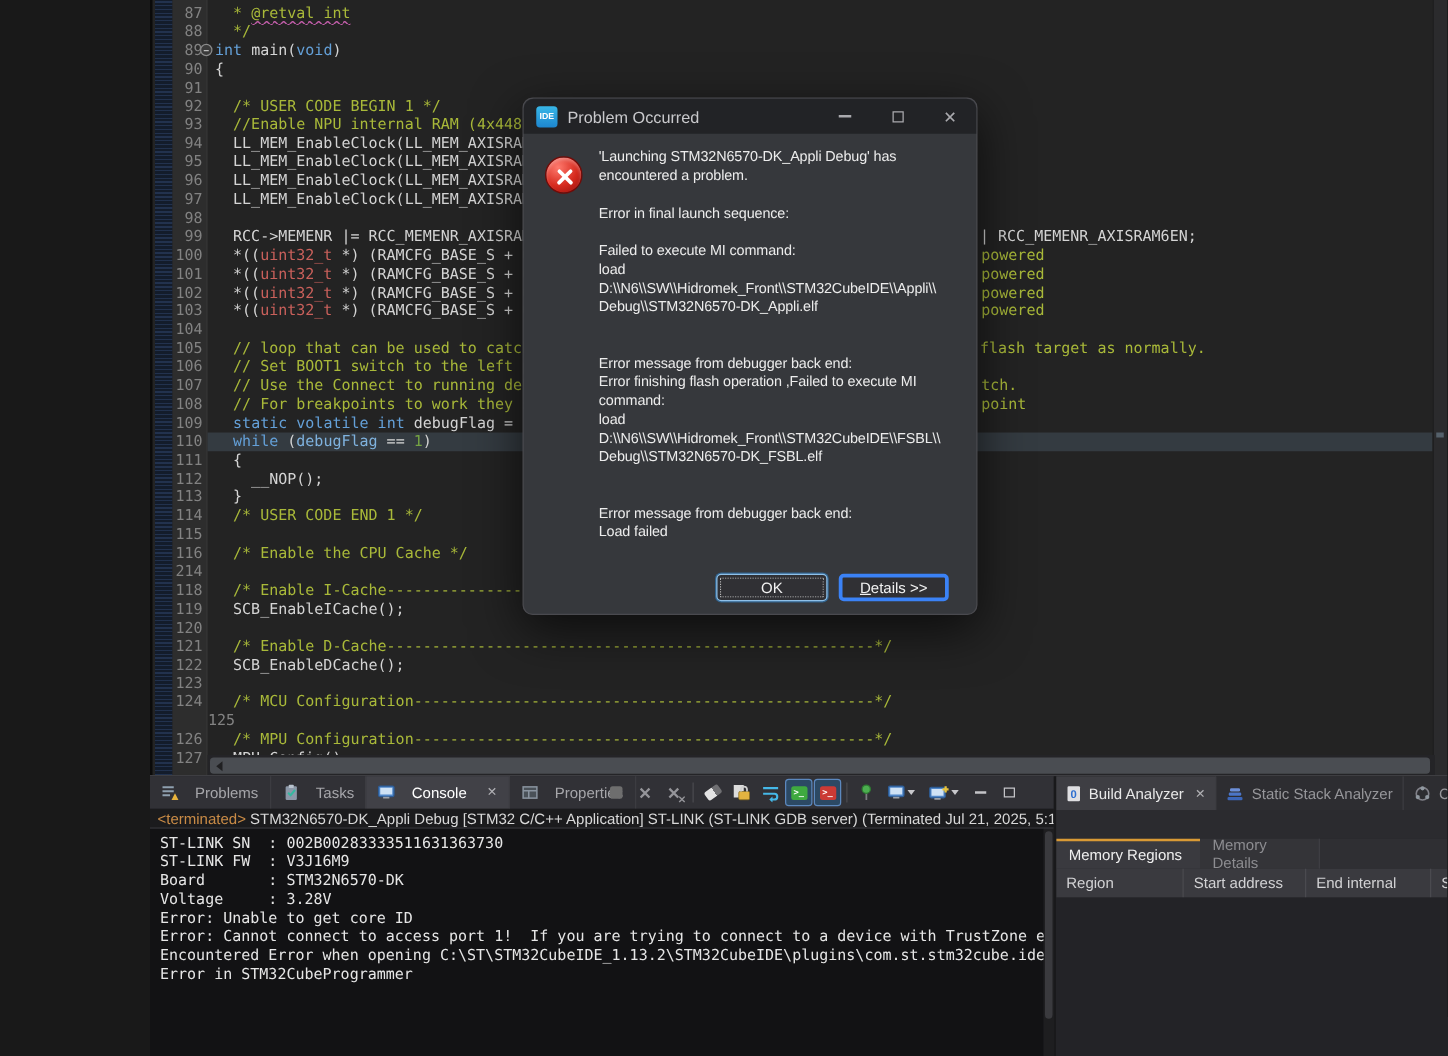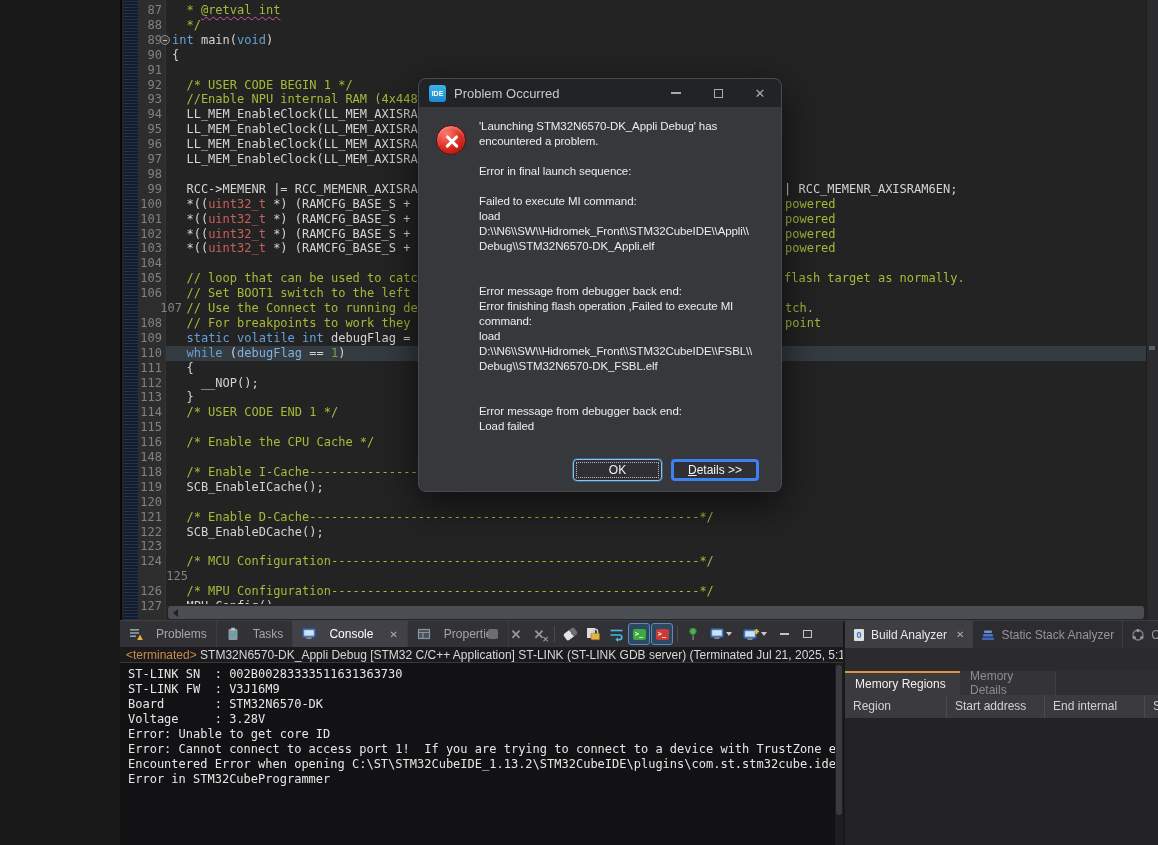--- a/index.html
+++ b/index.html
@@ -152,31 +152,31 @@
         <div class="ln-num" style="top: 152px;">97</div>
         <div class="ln-num" style="top: 167px;">98</div>
         <div class="ln-num" style="top: 182px;">99</div>
         <div class="ln-num" style="top: 197px;">100</div>
         <div class="ln-num" style="top: 212px;">101</div>
         <div class="ln-num" style="top: 227px;">102</div>
         <div class="ln-num" style="top: 241px;">103</div>
         <div class="ln-num" style="top: 256px;">104</div>
         <div class="ln-num" style="top: 271px;">105</div>
         <div class="ln-num" style="top: 286px;">106</div>
-        <div class="ln-num" style="top: 301px; margin-left: 20px;">107</div>
+        <div class="ln-num" style="top: 301px;">107</div>
         <div class="ln-num" style="top: 316px;">108</div>
         <div class="ln-num" style="top: 331px;">109</div>
         <div class="ln-num" style="top: 346px;">110</div>
         <div class="ln-num" style="top: 361px;">111</div>
         <div class="ln-num" style="top: 376px;">112</div>
         <div class="ln-num" style="top: 390px;">113</div>
         <div class="ln-num" style="top: 405px;">114</div>
         <div class="ln-num" style="top: 420px;">115</div>
         <div class="ln-num" style="top: 435px;">116</div>
-        <div class="ln-num" style="top: 450px;">148</div>
+        <div class="ln-num" style="top: 450px;">214</div>
         <div class="ln-num" style="top: 465px;">118</div>
         <div class="ln-num" style="top: 480px;">119</div>
         <div class="ln-num" style="top: 495px;">120</div>
         <div class="ln-num" style="top: 510px;">121</div>
         <div class="ln-num" style="top: 525px;">122</div>
         <div class="ln-num" style="top: 539px;">123</div>
         <div class="ln-num" style="top: 554px;">124</div>
         <div class="ln-num" style="top: 569px; margin-left: 26px;">125</div>
         <div class="ln-num" style="top: 584px;">126</div>
         <div class="ln-num" style="top: 599px;">127</div>

